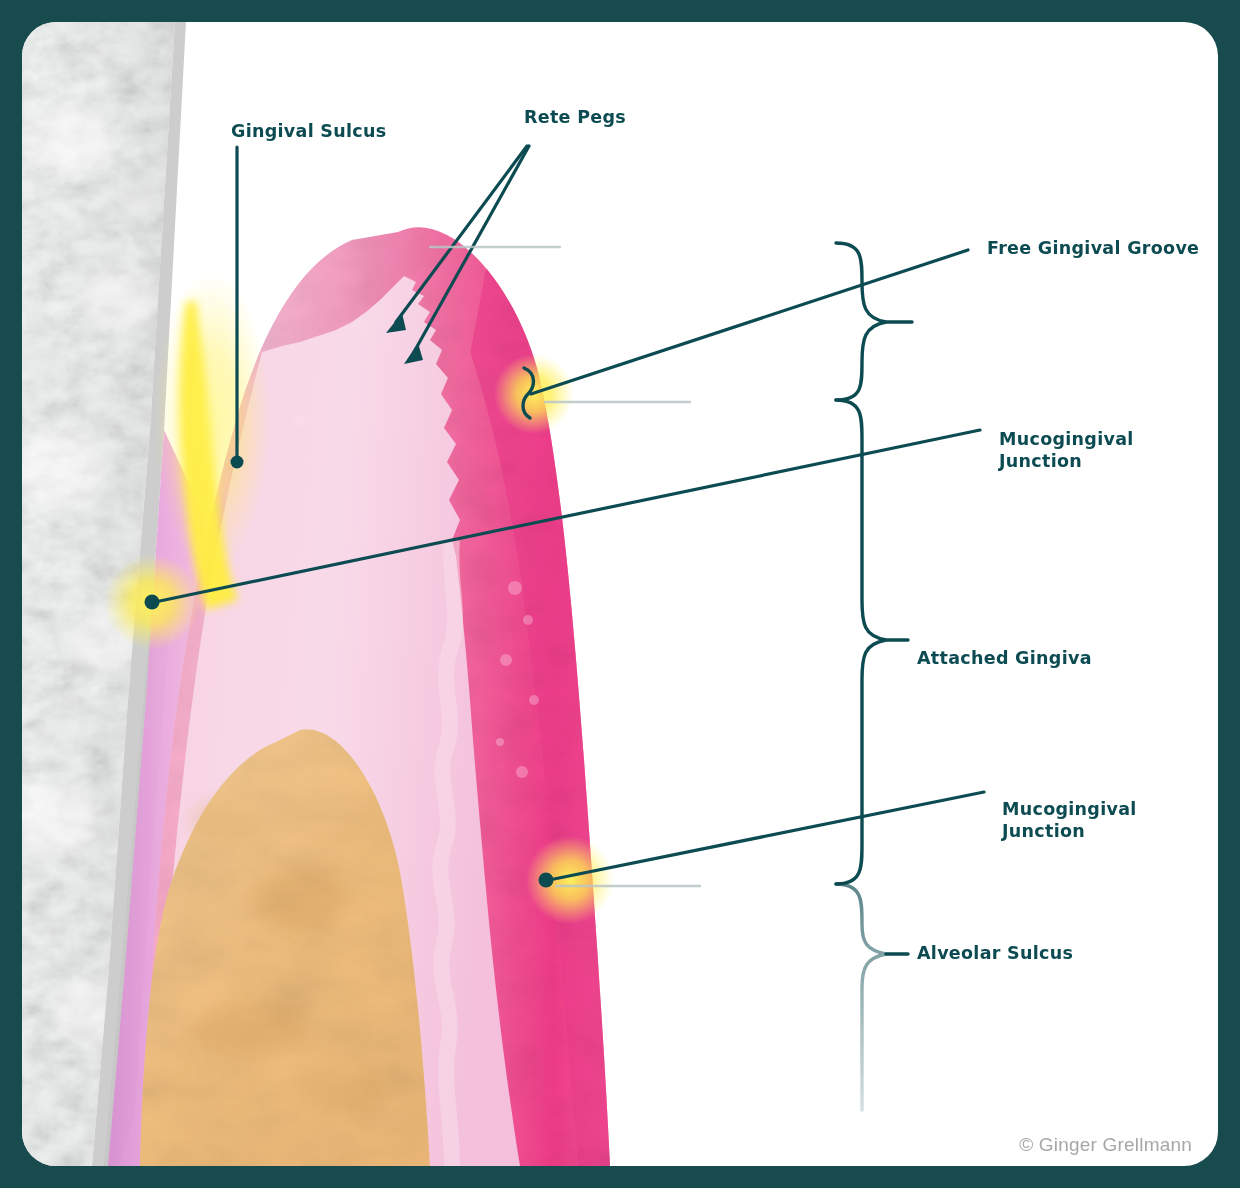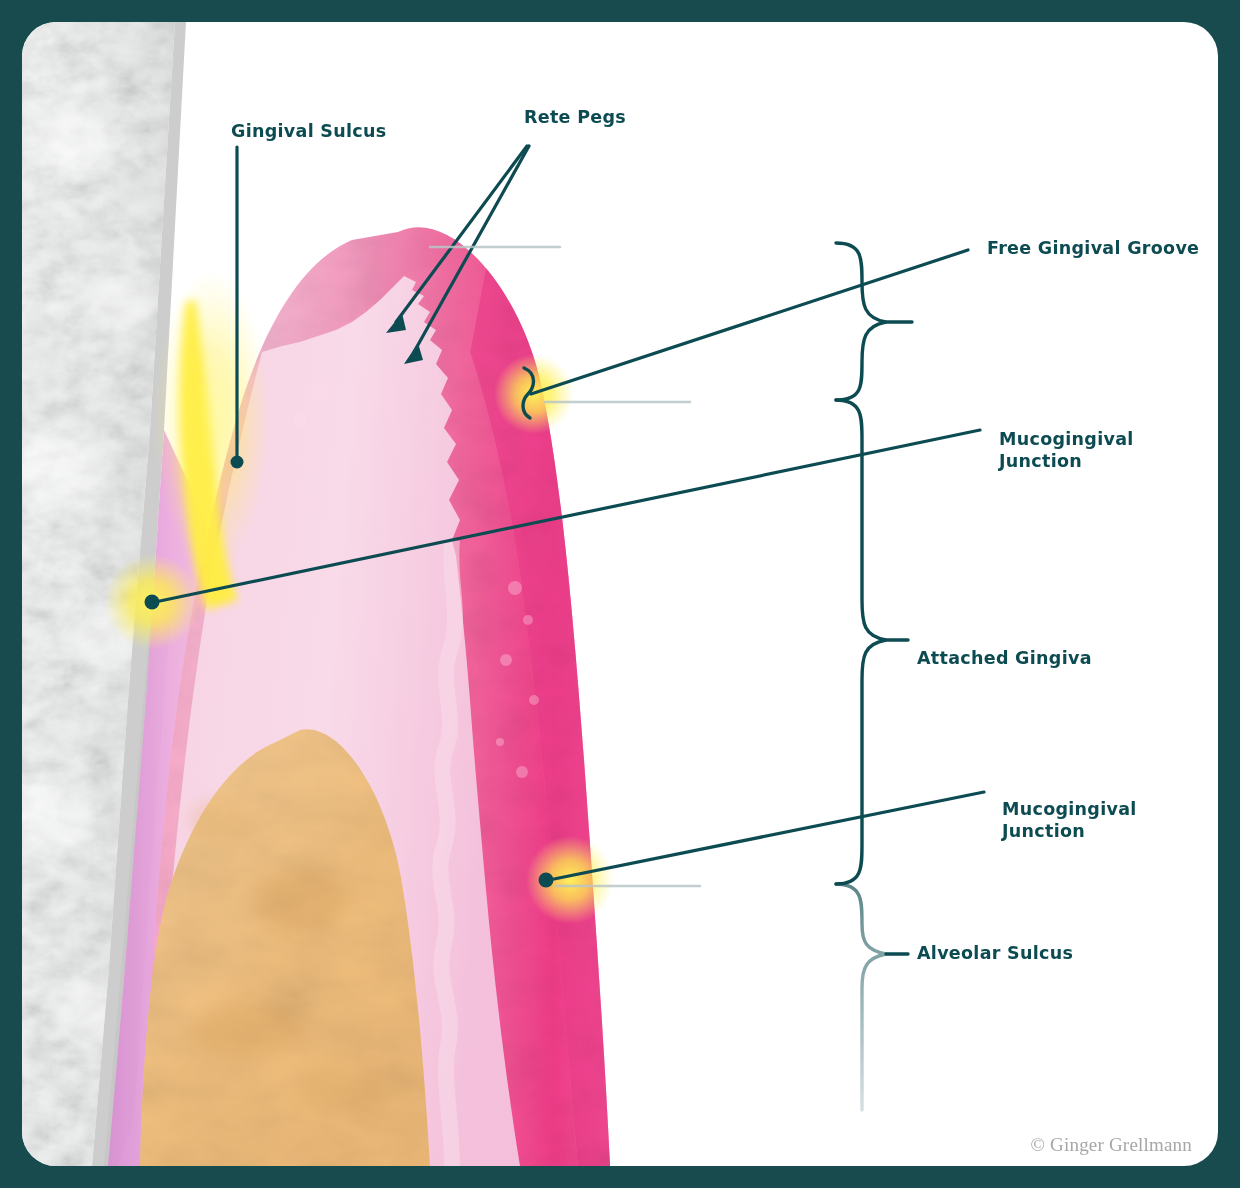--- a/index.html
+++ b/index.html
@@ -17,21 +17,21 @@
     font-weight:bold;
     font-size:17.5px;
     letter-spacing:0.3px;
     line-height:22px;
     white-space:pre-line;
   }
   #copyright{
     position:absolute;
     right:48px;bottom:32px;
     color:#a7a7a7;
-    font-family:Liberation Serif, serif;
+    font-family:Liberation Sans, sans-serif;
     font-weight:normal;
     font-size:19px;
     letter-spacing:0.2px;
   }
 </style>
 </head>
 <body>
 
 <div id="stage">
 

